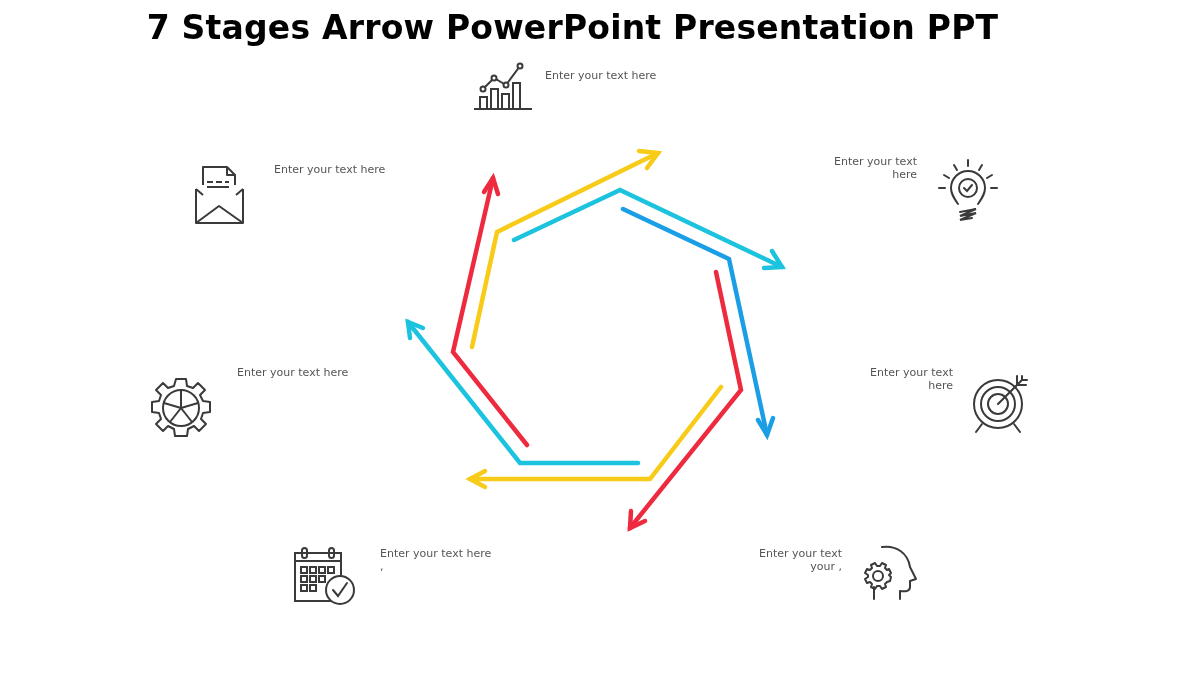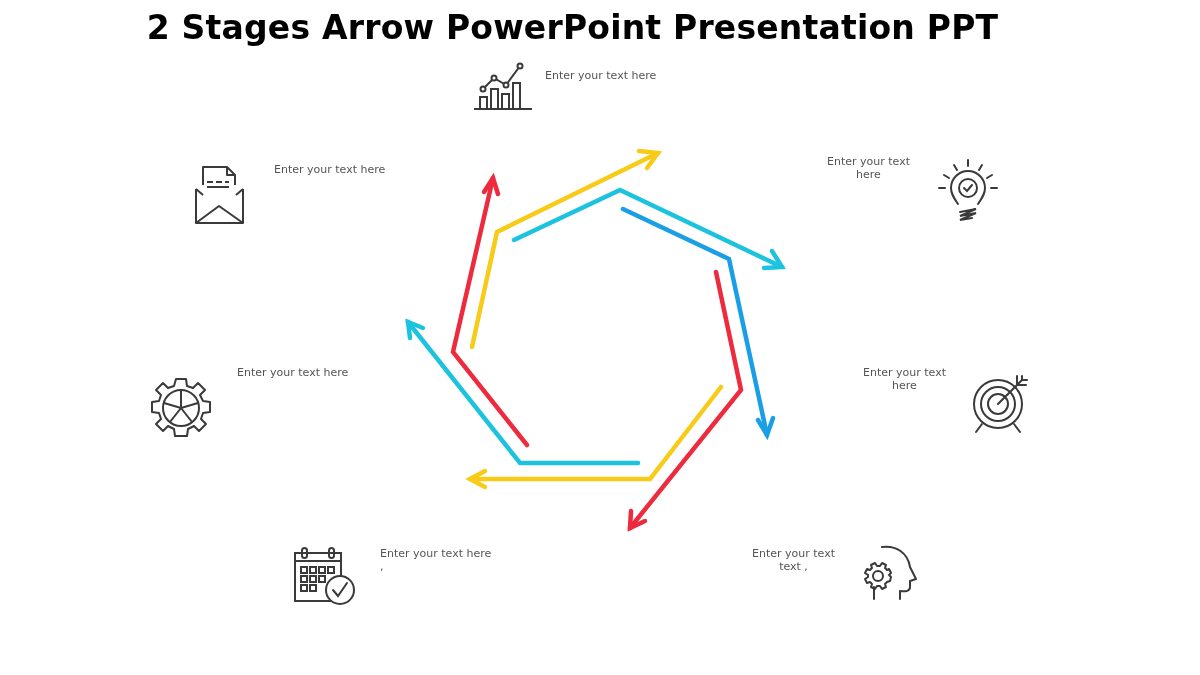--- a/index.html
+++ b/index.html
@@ -1,26 +1,26 @@
 <!DOCTYPE html>
 <html><head>
   <meta charset="utf-8">
   <style>
     html, body { margin: 0; padding: 0; background: #ffffff; }
     body { width: 1200px; height: 675px; position: relative; overflow: hidden; font-family: "DejaVu Sans", sans-serif; }
     .title { position: absolute; left: 0; width: 1145px; top: 8px; text-align: center; font-family: "DejaVu Sans", sans-serif; font-weight: bold; font-size: 33px; color: #000; letter-spacing: 0.2px; }
     .stage-text { position: absolute; font-size: 11px; color: #555; line-height: 13px; font-family: "DejaVu Sans", sans-serif; }
-    .stage-text.right { text-align: center; }
+    .stage-text.right { text-align: right; }
     .icon { position: absolute; }
     svg.diagram { position: absolute; left: 0; top: 0; }
   </style>
 </head>
 <body>
 
-<div class="title">2 Stages Arrow PowerPoint Presentation PPT</div>
+<div class="title">7 Stages Arrow PowerPoint Presentation PPT</div>
 
 <svg class="diagram" width="1200" height="675" viewBox="0 0 1200 675">
   <g fill="none" stroke-width="4.5" stroke-linecap="round" stroke-linejoin="miter">
 
     <g stroke="#F7CB17">
       <polyline points="472,347 497,232 658,153"></polyline>
       <polyline points="639,151 658,153 647,168"></polyline>
     </g>
 
     <g stroke="#1CC3DE">
@@ -106,21 +106,21 @@
     <polyline points="47,4 47,13 56,13"></polyline>
     <line x1="52" y1="4" x2="52" y2="8"></line>
     <line x1="52" y1="8" x2="57" y2="8"></line>
     <line x1="12" y1="52" x2="6" y2="60"></line>
     <line x1="44" y1="52" x2="50" y2="60"></line>
   </svg>
 </div>
 
 <div class="stage-text right" style="left:745px; top:547px; width:97px;">
   <div>Enter your text</div>
-  <div>text ,</div>
+  <div>your ,</div>
 </div>
 <div class="icon" style="left:856px; top:543px;">
   <svg width="66" height="60" viewBox="0 0 66 60" fill="none" stroke="#3a3a3a" stroke-width="2" stroke-linecap="round" stroke-linejoin="round">
     <path d="M26 4 C40 2, 52 10, 54 24 L60 36 L54 38 L54 44 C54 48, 50 49, 44 48 L44 56"></path>
     <line x1="18" y1="44" x2="18" y2="56"></line>
     <path d="M34 38 L35 34 L33 32 L35 30 L33 26 L31 27 L29 25 L30 22 L26 20 L24 23 L21 23 L19 20 L15 22 L16 25 L14 27 L11 26 L9 30 L12 32 L12 34 L9 36 L11 40 L14 39 L16 41 L15 44 L19 46 L21 43 L24 43 L26 46 L30 44 L29 41 L31 39 Z"></path>
     <circle cx="22" cy="33" r="5"></circle>
   </svg>
 </div>
 

